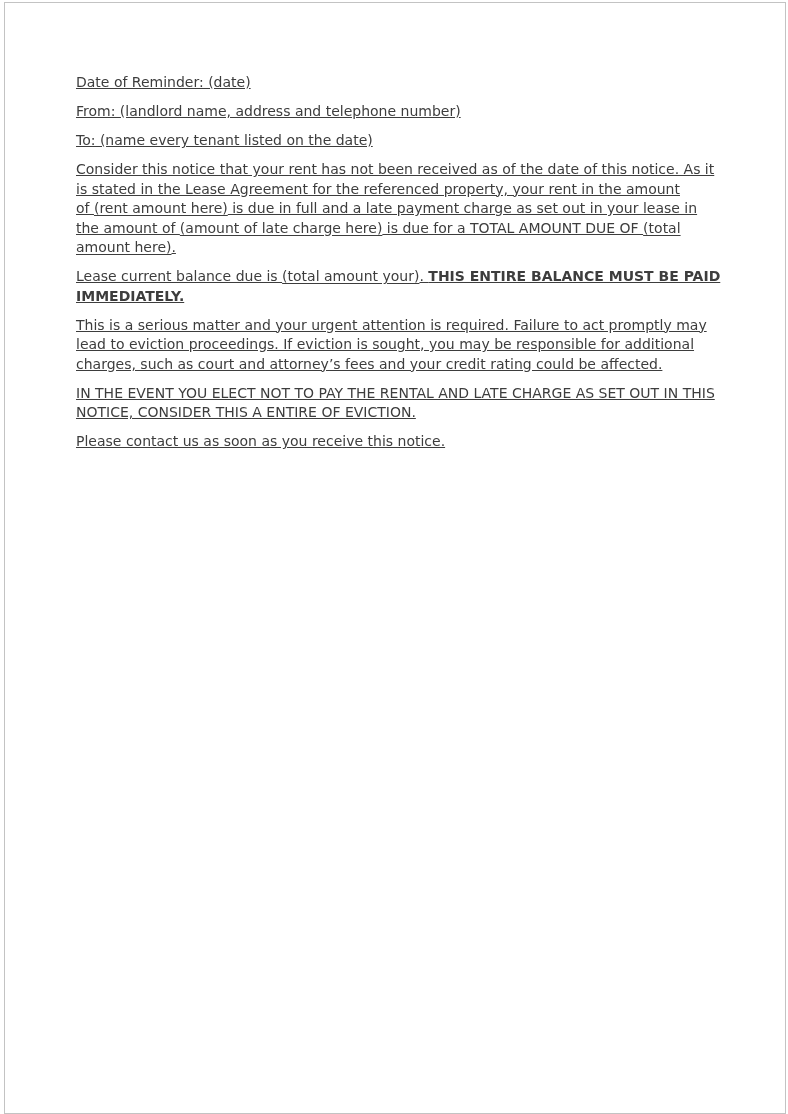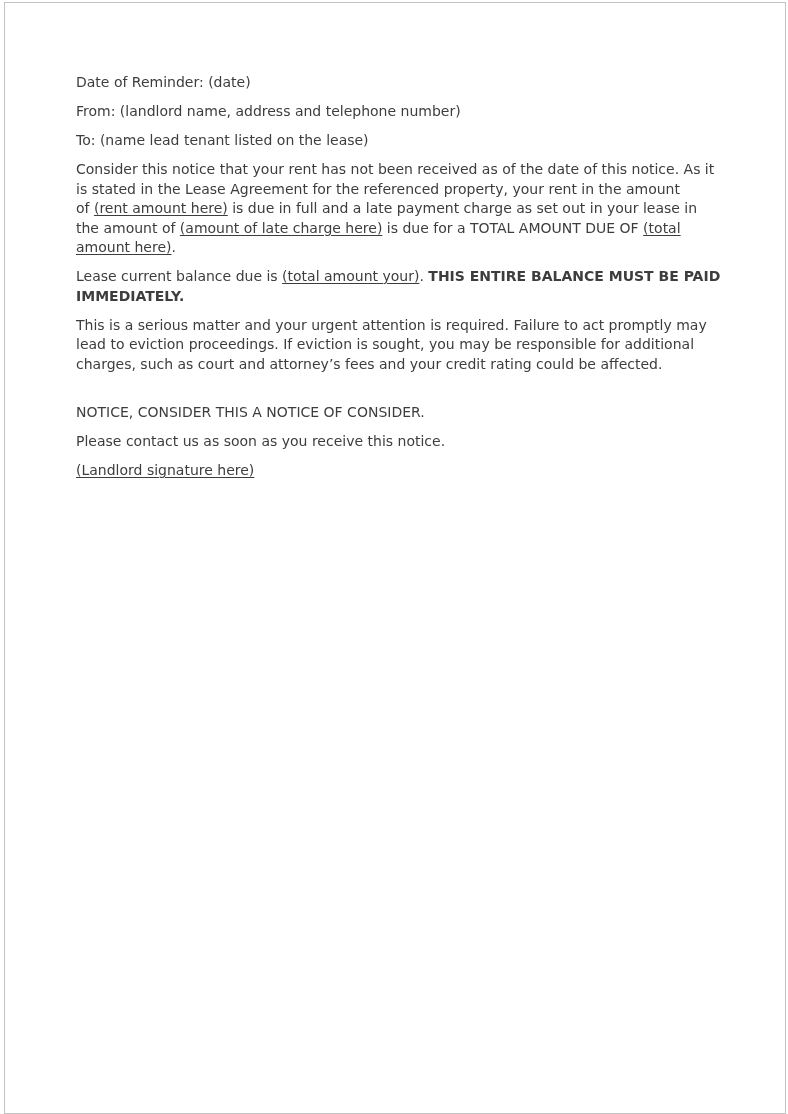--- a/index.html
+++ b/index.html
@@ -25,37 +25,36 @@
     box-sizing: border-box;
     padding: 70px 36px 20px 71px;
   }
   .para {
     margin: 0 0 9.5px 0;
     font-size: 14px;
     line-height: 19.5px;
     color: #3d3d3d;
     letter-spacing: 0;
   }
-  .para span { white-space: pre-wrap; }
+  .para span { white-space: pre-wrap; text-decoration: underline; }
   .u {
     text-decoration: underline;
     text-decoration-thickness: 1px;
     text-underline-offset: 2px;
     text-align: center;
   }
   .b { font-weight: bold; margin-top: 30px; }
 </style>
 </head>
 <body>
 
 <div class="page">
   <div>
       <p class="para"><span>Date of Reminder: (date)</span></p>
       <p class="para"><span>From: (landlord name, address and telephone number)</span></p>
-      <p class="para"><span>To: (name lead tenant listed on the lease)</span></p>
+      <p class="para"><span>To: (name every tenant listed on the date)</span></p>
       <p class="para"><span>Consider this notice that your rent has not been received as of the date of this notice. As it</span><br><span>is stated in the Lease Agreement for the referenced property, your rent in the amount</span><br><span>of </span><span class="u">(rent amount here)</span><span> is due in full and a late payment charge as set out in your lease in</span><br><span>the amount of </span><span class="u">(amount of late charge here)</span><span> is due for a TOTAL AMOUNT DUE OF </span><span class="u">(total</span><br><span class="u">amount here)</span><span>.</span></p>
       <p class="para"><span>Lease current balance due is </span><span class="u">(total amount your)</span><span>. </span><span class="b">THIS ENTIRE BALANCE MUST BE PAID</span><br><span class="b">IMMEDIATELY.</span></p>
       <p class="para"><span>This is a serious matter and your urgent attention is required. Failure to act promptly may</span><br><span>lead to eviction proceedings. If eviction is sought, you may be responsible for additional</span><br><span>charges, such as court and attorney’s fees and your credit rating could be affected.</span></p>
-      <p class="para"><br><span>NOTICE, CONSIDER THIS A NOTICE OF CONSIDER.</span></p>
+      <p class="para"><span>IN THE EVENT YOU ELECT NOT TO PAY THE RENTAL AND LATE CHARGE AS SET OUT IN THIS</span><br><span>NOTICE, CONSIDER THIS A ENTIRE OF EVICTION.</span></p>
       <p class="para"><span>Please contact us as soon as you receive this notice.</span></p>
-      <p class="para"><span class="u">(Landlord signature here)</span></p>
     </div>
 </div>
 
 </body></html>

